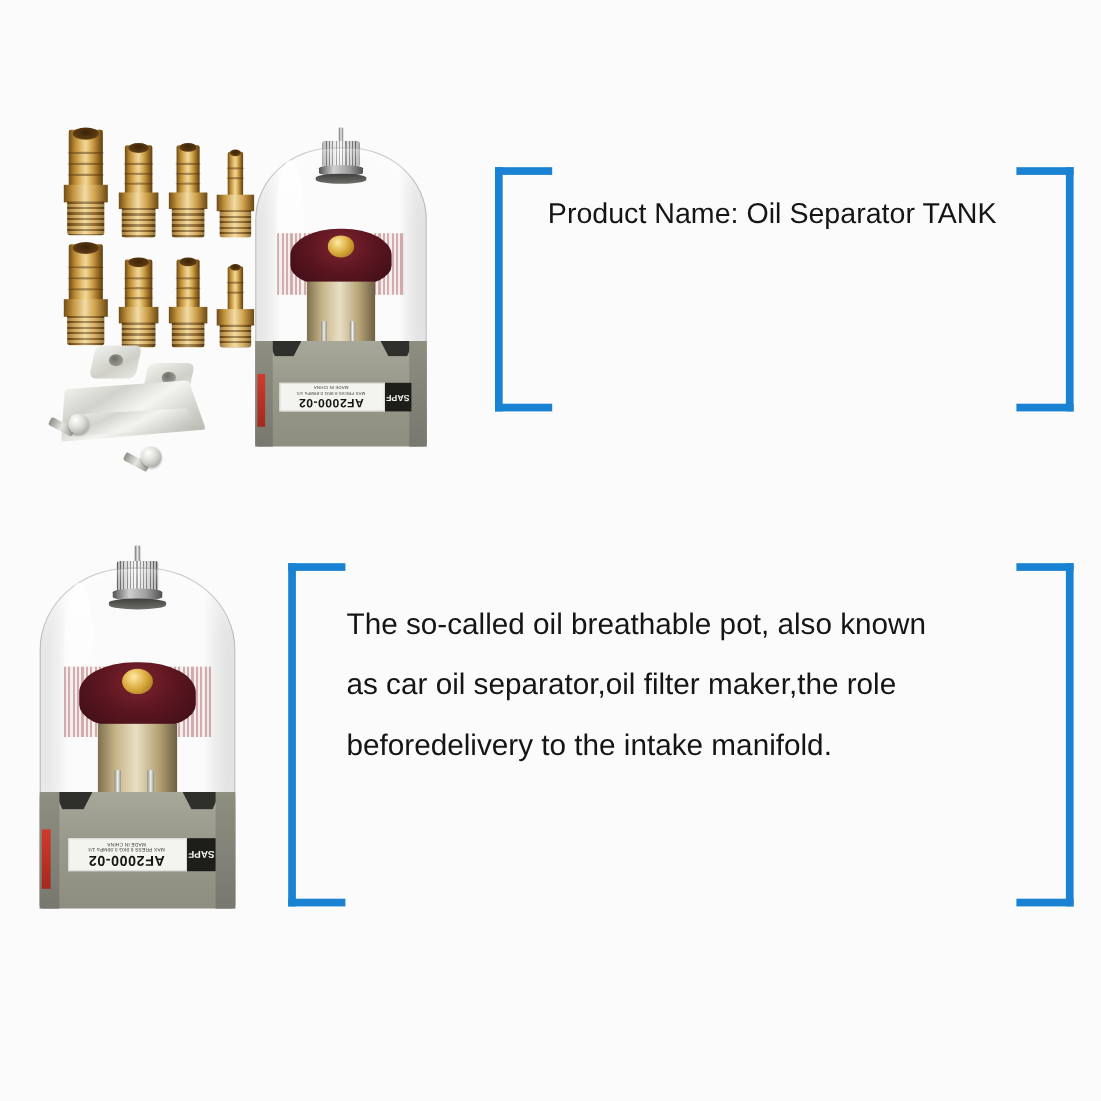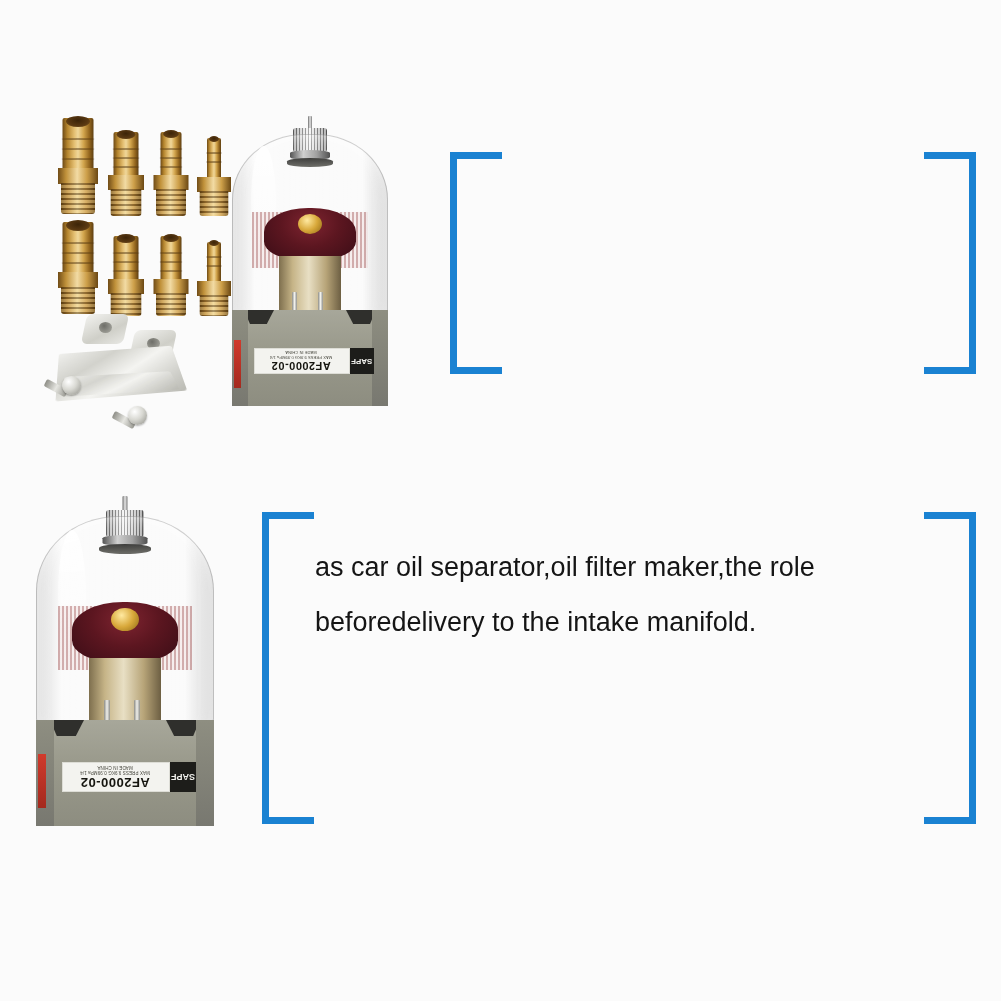--- a/index.html
+++ b/index.html
@@ -374,31 +374,33 @@
       <div class="arm-tl"></div>
       <div class="arm-bl"></div>
   </div>
   <div class="bracket right" style="--accent:#1a82d2; left:916px; top:152px; width:60px; height:222px;">
     <div class="vbar"></div>
       <div class="arm-tr"></div>
       <div class="arm-br"></div>
   </div>
 
   <div class="info-block" id="block1">
+    <div class="info-line">Product Name: Oil Separator TANK</div>
   </div>
 
   <div class="bracket left" style="--accent:#1a82d2; left:262px; top:512px; width:60px; height:312px;">
     <div class="vbar"></div>
       <div class="arm-tl"></div>
       <div class="arm-bl"></div>
   </div>
   <div class="bracket right" style="--accent:#1a82d2; left:916px; top:512px; width:60px; height:312px;">
     <div class="vbar"></div>
       <div class="arm-tr"></div>
       <div class="arm-br"></div>
   </div>
 
   <div class="info-block" id="block2">
+    <div class="info-line">The so-called oil breathable pot, also known</div>
     <div class="info-line">as car oil separator,oil filter maker,the role</div>
     <div class="info-line">beforedelivery to the intake manifold.</div>
   </div>
 
 </div>
 
 </body></html>

